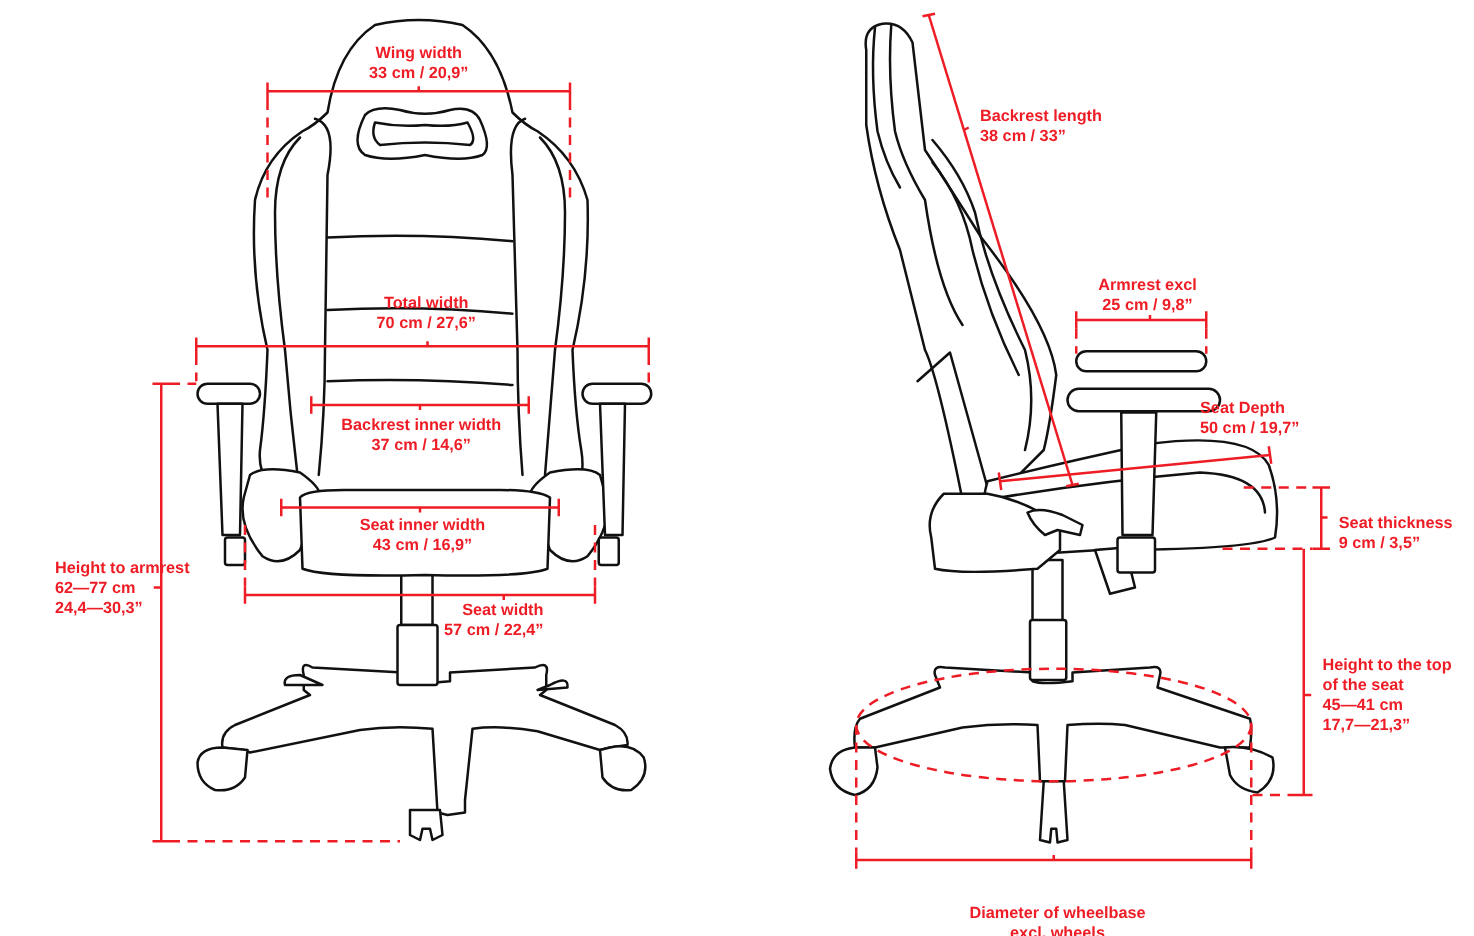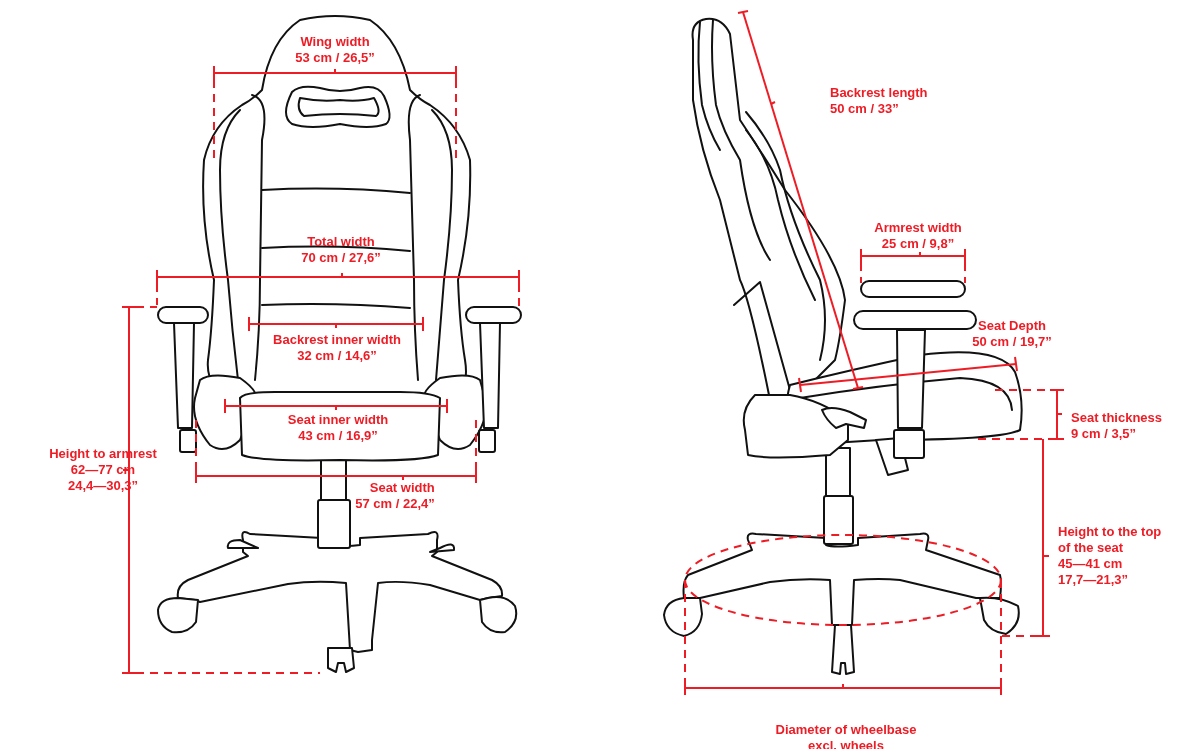--- a/index.html
+++ b/index.html
@@ -5,21 +5,21 @@
     html, body { margin: 0; padding: 0; background: #ffffff; }
     body { width: 1179px; height: 749px; position: relative; overflow: hidden; font-family: "Liberation Sans", sans-serif; }
     #stage { position: absolute; left: 0; top: 0; width: 1179px; height: 749px; }
     svg.drawing { position: absolute; left: 0; top: 0; }
     .chair { fill: #ffffff; stroke: #111111; stroke-width: 2; stroke-linejoin: round; stroke-linecap: round; }
     .chair-line { fill: none; stroke: #111111; stroke-width: 2; stroke-linejoin: round; stroke-linecap: round; }
     .dim { fill: none; stroke: #ee1c25; stroke-width: 2; }
     .dash { fill: none; stroke: #ee1c25; stroke-width: 2; stroke-dasharray: 8 6; }
     .label { position: absolute; color: #ee1c25; font-weight: 700; font-size: 13px; line-height: 16px; white-space: nowrap; }
     .center { text-align: center; transform: translateX(-50%); }
-    .right { text-align: center; }
+    .right { text-align: left; }
     .left { text-align: left; }
   </style>
 </head>
 <body>
 
 <div id="stage">
 
   <svg class="drawing" width="1179" height="749" viewBox="0 0 1179 749">
 
     <g>
@@ -193,56 +193,56 @@
       <line class="dim" x1="685" y1="681" x2="685" y2="695"></line>
       <line class="dim" x1="1001" y1="681" x2="1001" y2="695"></line>
       <line class="dim" x1="843" y1="684" x2="843" y2="688"></line>
       <line class="dash" x1="685" y1="580" x2="685" y2="681"></line>
       <line class="dash" x1="1001" y1="580" x2="1001" y2="681"></line>
     </g>
   </svg>
 
   <div class="label center" style="left:335px; top:34px;">
     <div>Wing width</div>
-    <div>53 cm / 26,5”</div>
+    <div>33 cm / 20,9”</div>
   </div>
 
   <div class="label center" style="left:341px; top:234px;">
     <div>Total width</div>
     <div>70 cm / 27,6”</div>
   </div>
 
   <div class="label center" style="left:337px; top:332px;">
     <div>Backrest inner width</div>
-    <div>32 cm / 14,6”</div>
+    <div>37 cm / 14,6”</div>
   </div>
 
   <div class="label center" style="left:338px; top:412px;">
     <div>Seat inner width</div>
     <div>43 cm / 16,9”</div>
   </div>
 
   <div class="label center" style="left:395px; top:480px;text-align:right;">
     <div>Seat width</div>
     <div>57 cm / 22,4”</div>
   </div>
 
   <div class="label right" style="left:0px; width:118px; top:446px;margin-left:44px;">
     <div>Height to armrest</div>
     <div>62—77 cm</div>
     <div>24,4—30,3”</div>
   </div>
 
-  <div class="label left" style="left:830px; top:85px;">
+  <div class="label left" style="left:784px; top:85px;">
     <div>Backrest length</div>
-    <div>50 cm / 33”</div>
+    <div>38 cm / 33”</div>
   </div>
 
   <div class="label center" style="left:918px; top:220px;">
-    <div>Armrest width</div>
+    <div>Armrest excl</div>
     <div>25 cm / 9,8”</div>
   </div>
 
   <div class="label right" style="left:960px; width:104px; top:318px;">
     <div>Seat Depth</div>
     <div>50 cm / 19,7”</div>
   </div>
 
   <div class="label left" style="left:1071px; top:410px;">
     <div>Seat thickness</div>

